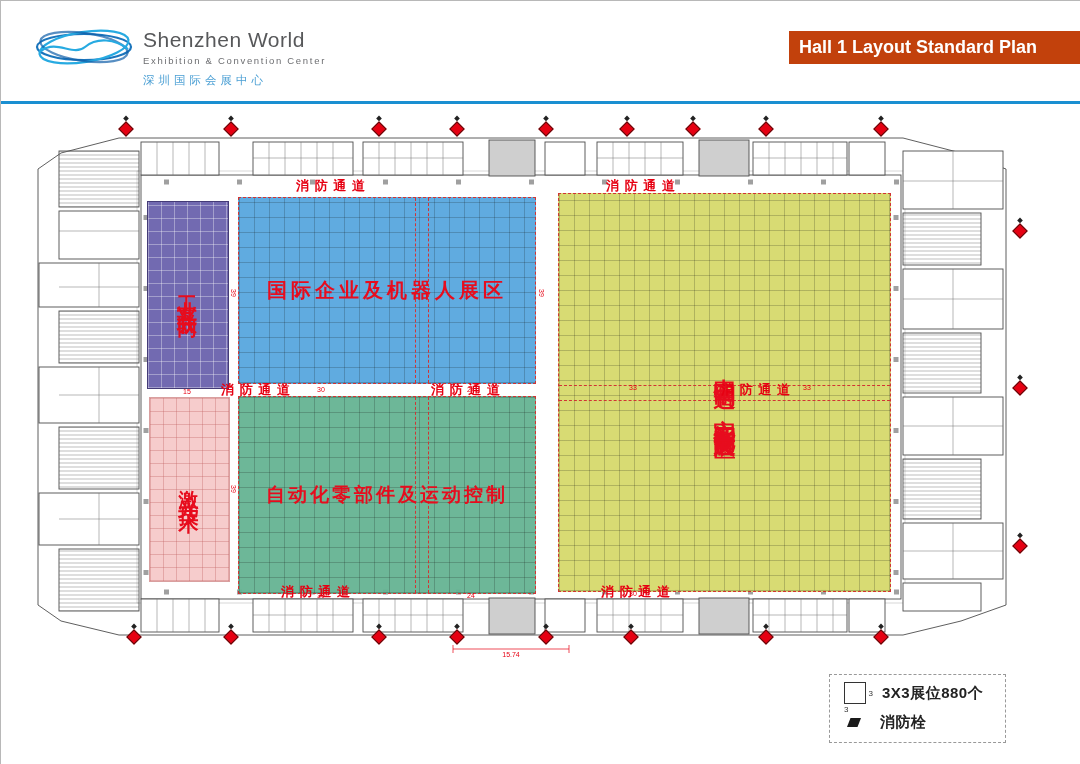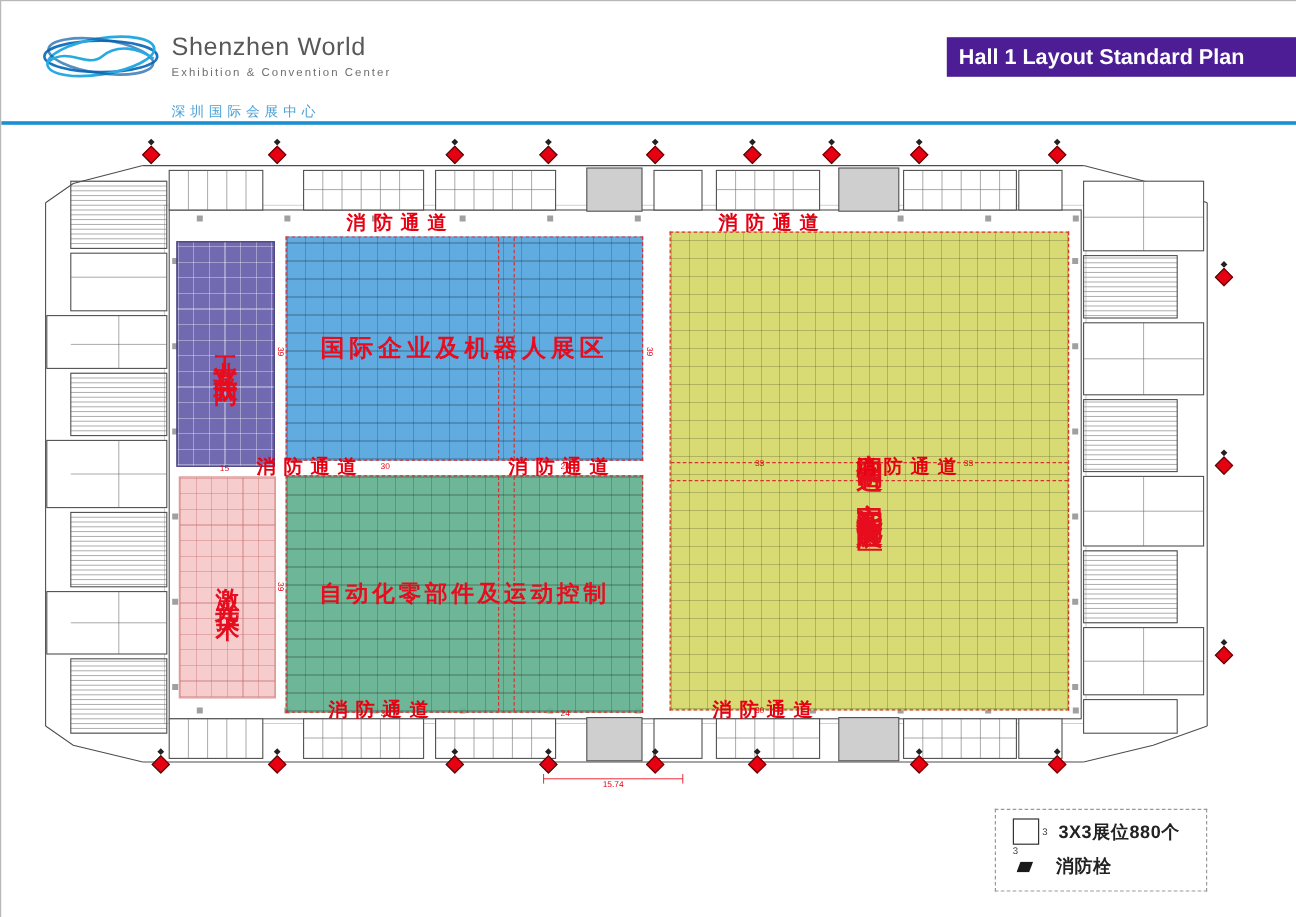--- a/index.html
+++ b/index.html
@@ -4,22 +4,22 @@
 <style>
   html,body{margin:0;padding:0;background:#e9e9e9;}
   .page{position:relative;width:1080px;height:764px;background:#fff;border:1px solid #b8b8b8;
         font-family:"Liberation Sans",sans-serif;overflow:hidden;margin:0 auto;}
 
   
   .logo-icon{position:absolute;left:32px;top:18px;width:102px;height:58px;}
   .logo-text{position:absolute;left:142px;top:27px;}
   .logo-title{font-size:21px;color:#57585a;letter-spacing:.5px;}
   .logo-sub{font-size:9.5px;color:#6d6e71;letter-spacing:1.7px;margin-top:3px;}
-  .logo-cn{font-size:11.5px;color:#4a9fd4;letter-spacing:4px;margin-top:20px;}
-  .banner{position:absolute;left:788px;top:30px;width:292px;height:33px;background:#4c1d95;
+  .logo-cn{font-size:11.5px;color:#4a9fd4;letter-spacing:4px;margin-top:7px;}
+  .banner{position:absolute;left:788px;top:30px;width:292px;height:33px;background:#c2410c;
           color:#fff;font-size:18px;line-height:33px;padding-left:10px;box-sizing:border-box;font-weight:bold;}
   .banner-sub{position:absolute;left:798px;top:70px;font-size:16px;font-weight:bold;color:#848689;letter-spacing:1px;}
   .divider{position:absolute;left:0;top:100px;width:1080px;height:3px;background:#1a8fd1;}
 
   
   .plan-svg{position:absolute;left:0;top:0;}
   #plan-overlays{position:absolute;left:0;top:0;width:1080px;height:764px;pointer-events:none;}
 
   .zone{position:absolute;display:flex;align-items:center;justify-content:center;opacity:.95;}
   .zone::before{content:"";position:absolute;inset:0;z-index:1;
@@ -48,21 +48,21 @@
   .z-yellow .zone-label{font-size:22px;letter-spacing:3px;}
 
   .cross-lane-h{position:absolute;left:0;right:0;top:191px;height:14px;z-index:2;
                 border-top:1px dashed #cf2a2a;border-bottom:1px dashed #cf2a2a;}
   .cross-lane-v{position:absolute;top:0;bottom:0;left:176px;width:12px;z-index:2;
                 border-left:1px dashed #cf2a2a;border-right:1px dashed #cf2a2a;}
 
   .hydrant{position:absolute;width:9px;height:9px;background:#e60012;border:1px solid #5a0a0a;
            transform:translate(-50%,-50%) rotate(45deg);}
   .hydrant::after{content:"";position:absolute;left:-5px;top:-5px;width:4px;height:4px;background:#222;}
-  .fire-lane-label{position:absolute;transform:translate(-50%,-50%);color:#e60012;font-size:16px;
+  .fire-lane-label{position:absolute;transform:translate(-50%,-50%);color:#e60012;font-size:13px;
                    font-weight:bold;letter-spacing:1px;white-space:nowrap;text-align:right;}
   .dim-label{position:absolute;transform:translate(-50%,-50%);color:#e60012;font-size:7px;white-space:nowrap;}
 
   
   .legend{position:absolute;left:828px;top:673px;width:177px;height:69px;border:1px dashed #999;
           box-sizing:border-box;padding:7px 0 0 14px;}
   .legend-row{display:flex;align-items:center;margin-bottom:9px;}
   .booth-swatch{position:relative;width:20px;height:20px;border:1px solid #333;background:#fff;flex:0 0 auto;}
   .dim3{position:absolute;font-size:8px;color:#333;font-weight:normal;}
   .dim3.a{right:-8px;top:6px;}

